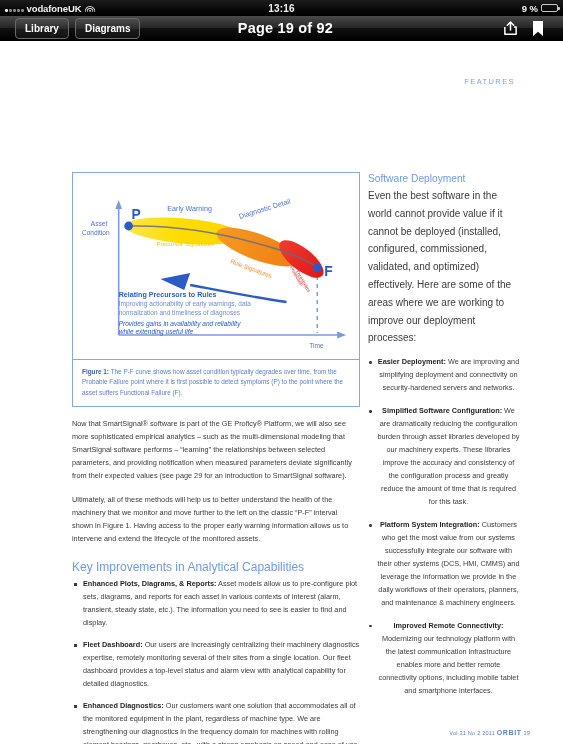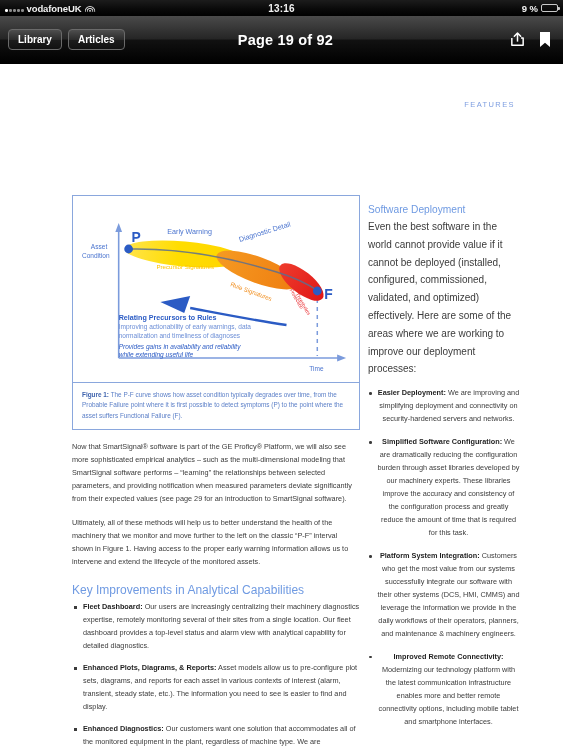--- a/index.html
+++ b/index.html
@@ -48,25 +48,25 @@
     position: relative; padding: 1px;
   }
   .battery::after {
     content: ""; position: absolute; right: -3px; top: 2px;
     width: 2px; height: 3px; background: #c9c9c9; border-radius: 0 1px 1px 0;
   }
   .battery .fill { height: 100%; width: 55%; background: #e9e9e9; border-radius: 1px; }
 
   
   .toolbar {
-    height: 48px;
+    height: 25px;
     background: linear-gradient(to bottom, #4a4a4a 0%, #262626 48%, #111 52%, #000 100%);
     border-bottom: 1px solid #000;
     display: flex; align-items: center;
-    padding: 0 8px;
+    padding: 0 15px;
     position: relative;
   }
   .tb-btn {
     height: 21px;
     padding: 0 9px;
     display: flex; align-items: center; justify-content: center;
     background: linear-gradient(to bottom, #4e4e4e 0%, #2c2c2c 50%, #1d1d1d 51%, #111 100%);
     border: 1px solid #6a6a6a;
     border-radius: 4px;
     color: #fff;
@@ -158,21 +158,21 @@
     position: absolute;
     left: 2px; top: 5px;
     width: 3px; height: 3px;
     background: #3b3b3b;
   }
   ul.bullets li b { font-weight: bold; color: #1f1f1f; }
 
   
   .col-right {
     position: absolute;
-    left: 368px; top: 140px;
+    left: 368px; top: 132px;
     width: 152px;
   }
   .col-right .sec-head { margin-top: 0; margin-bottom: 3px; font-size: 10.2px; }
   .col-right .body-p { margin-top: 0; font-size: 10px; line-height: 1.78; }
   .col-right ul.bullets { margin-top: 9px; text-align: center; }
   .col-right ul.bullets li { margin-bottom: 10px; padding-left: 9px; }
   .col-right ul.bullets li::before { border-radius: 50%; width: 2.6px; height: 2.6px; top: 5px; left: 1px; }
 
   .page-footer {
     position: absolute;
@@ -206,21 +206,21 @@
   </div>
   <div class="sb-center">13:16</div>
   <div class="sb-right">
     <span>9 %</span>
     <span class="battery"><span class="fill" style="width: 55%;"></span></span>
   </div>
 </div>
 
 <div class="toolbar">
   <div class="tb-btn">Library</div>
-  <div class="tb-btn">Articles</div>
+  <div class="tb-btn">Diagrams</div>
   <div class="tb-title">Page 19 of 92</div>
   <div class="tb-right">
     <span class="icon-btn">
       <svg width="17" height="17" viewBox="0 0 24 24" aria-hidden="true">
         <path d="M4 10v10h16V10h-3" fill="none" stroke="#ffffff" stroke-width="2.1" stroke-linejoin="round"></path>
         <path d="M12 15V3" fill="none" stroke="#ffffff" stroke-width="2.1"></path>
         <path d="M7.5 7.5L12 3l4.5 4.5" fill="none" stroke="#ffffff" stroke-width="2.1" stroke-linejoin="round" stroke-linecap="round"></path>
       </svg>
     </span>
     <span class="icon-btn">
@@ -305,24 +305,24 @@
       </div>
     </div>
 
     <p class="body-p">Now that SmartSignal® software is part of the GE Proficy® Platform, we will also see more sophisticated empirical analytics – such as the multi-dimensional modeling that SmartSignal software performs – “learning” the relationships between selected parameters, and providing notification when measured parameters deviate significantly from their expected values (see page 29 for an introduction to SmartSignal software).</p>
     <p class="body-p">Ultimately, all of these methods will help us to better understand the health of the machinery that we monitor and move further to the left on the classic “P-F” interval shown in Figure 1. Having access to the proper early warning information allows us to intervene and extend the lifecycle of the monitored assets.</p>
 
     <h2 class="sec-head">Key Improvements in Analytical Capabilities</h2>
 
     <ul class="bullets">
       <li>
+        <b>Enhanced Plots, Diagrams, &amp; Reports:</b><span> Asset models allow us to pre-configure plot sets, diagrams, and reports for each asset in various contexts of interest (alarm, transient, steady state, etc.). The information you need to see is easier to find and display.</span>
+      </li>
+      <li>
         <b>Fleet Dashboard:</b><span> Our users are increasingly centralizing their machinery diagnostics expertise, remotely monitoring several of their sites from a single location. Our fleet dashboard provides a top-level status and alarm view with analytical capability for detailed diagnostics.</span>
-      </li>
-      <li>
-        <b>Enhanced Plots, Diagrams, &amp; Reports:</b><span> Asset models allow us to pre-configure plot sets, diagrams, and reports for each asset in various contexts of interest (alarm, transient, steady state, etc.). The information you need to see is easier to find and display.</span>
       </li>
       <li>
         <b>Enhanced Diagnostics:</b><span> Our customers want one solution that accommodates all of the monitored equipment in the plant, regardless of machine type. We are strengthening our diagnostics in the frequency domain for machines with rolling element bearings, gearboxes, etc., with a strong emphasis on speed and ease of use of the software application.</span>
       </li>
     </ul>
   </div>
 
   <div class="col-right">
     <h2 class="sec-head">Software Deployment</h2>
     <p class="body-p">Even the best software in the world cannot provide value if it cannot be deployed (installed, configured, commissioned, validated, and optimized) effectively. Here are some of the areas where we are working to improve our deployment processes:</p>

